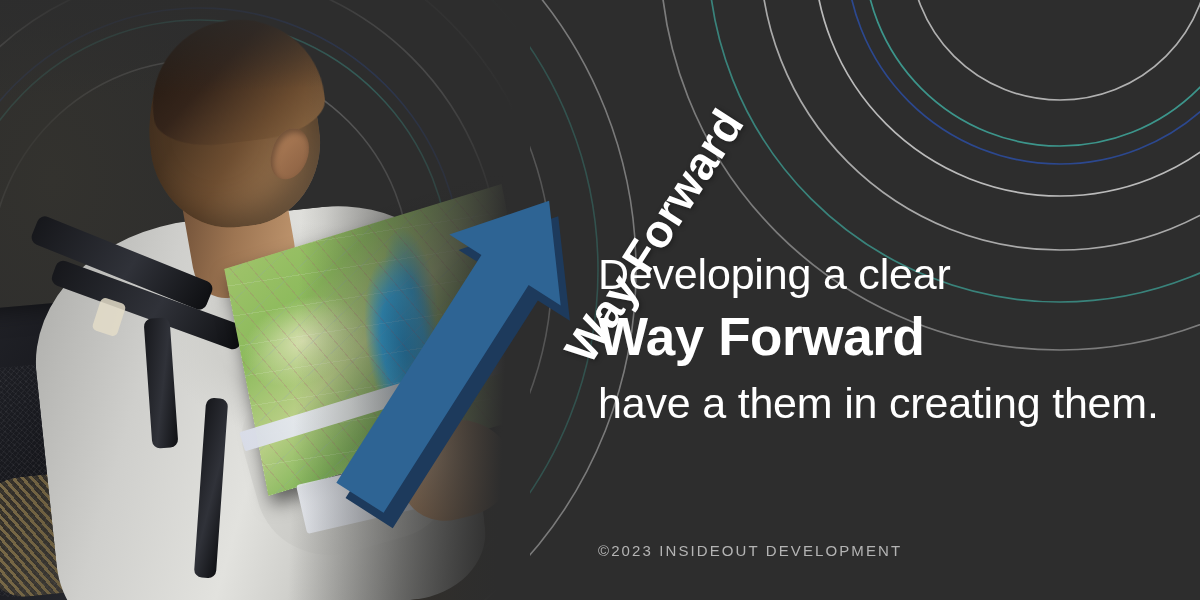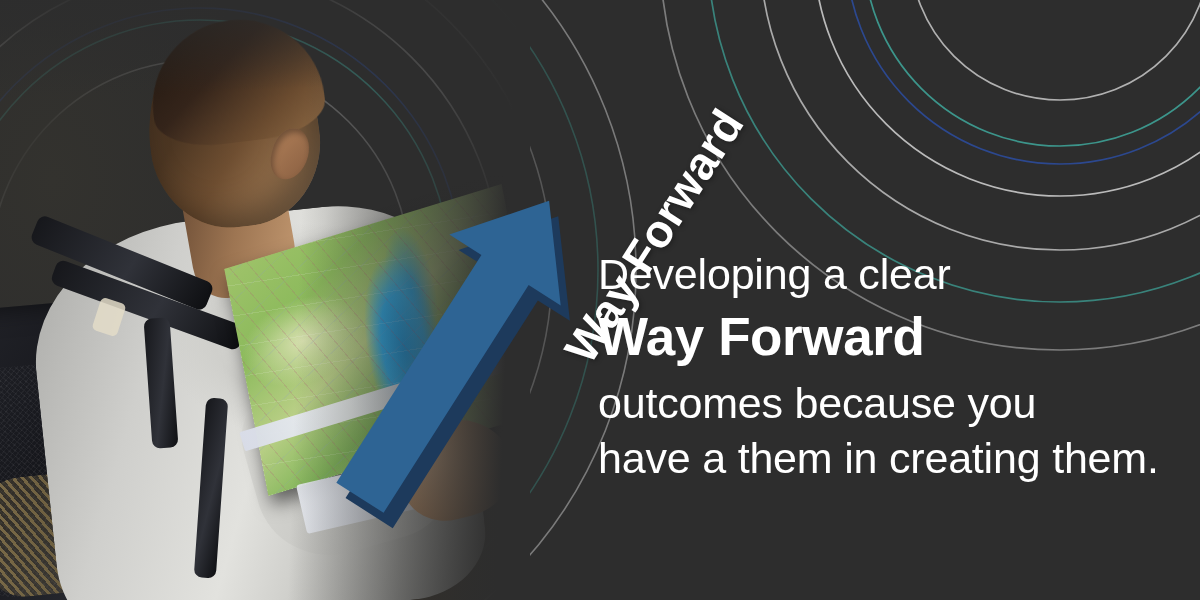--- a/index.html
+++ b/index.html
@@ -302,18 +302,18 @@
       <g transform="rotate(32.5 170 330)">
         <path d="M160 470 L160 200 L122 200 L188 118 L254 200 L216 200 L216 470 Z" fill="#2e6494"></path>
       </g>
     </svg>
     <div class="arrow-label">Way Forward</div>
   </div>
 
   <div class="copy">
     <div class="line-light">Developing a clear</div>
     <div class="line-bold">Way Forward</div>
-    <div class="line-light">outcomes because you</div>
     <div class="line-light">have a them in creating them.</div>
   </div>
 
+  <div class="copyright">©2023 INSIDEOUT DEVELOPMENT</div>
 
 </div>
 
 </body></html>

